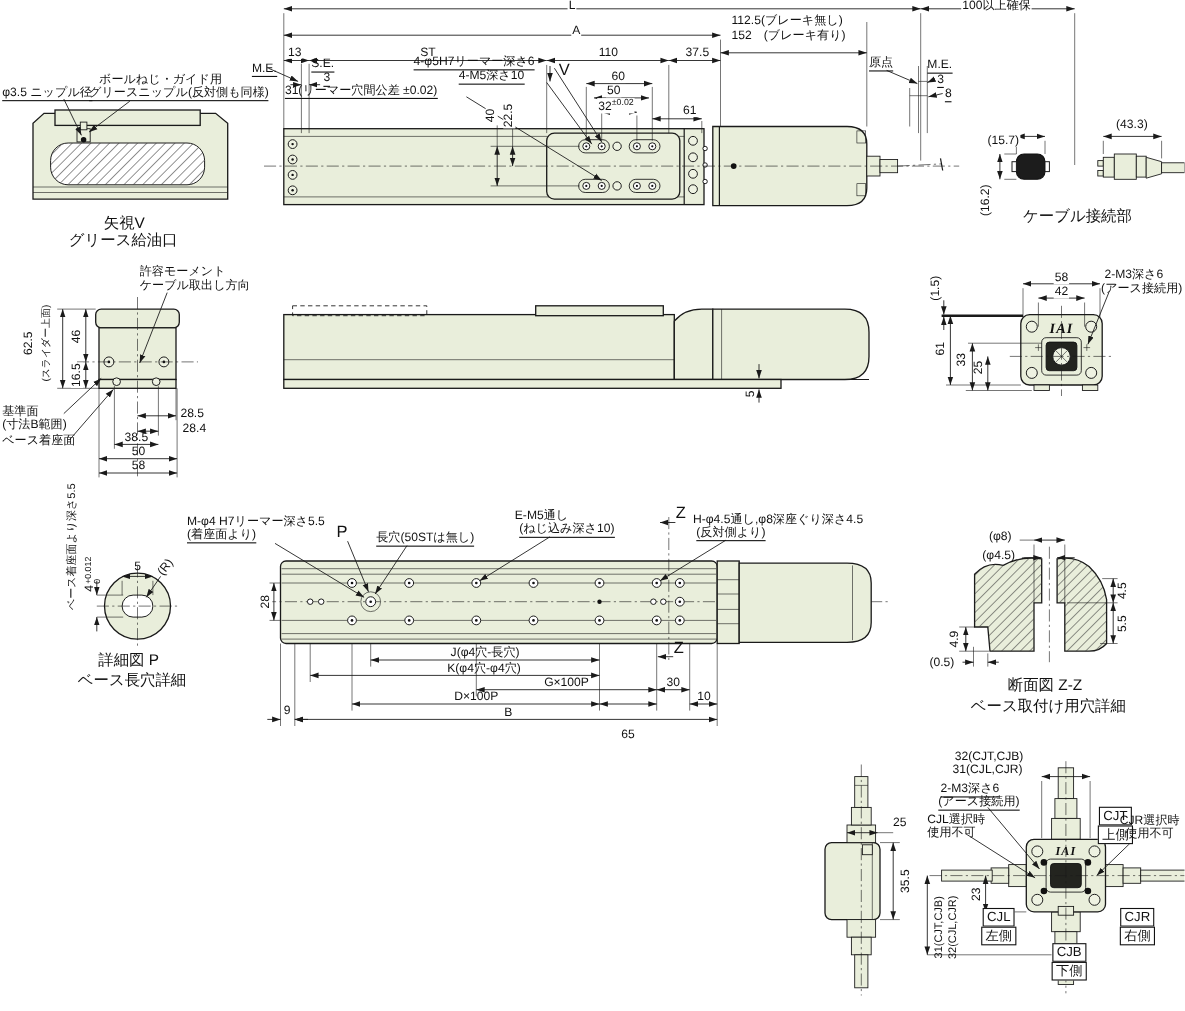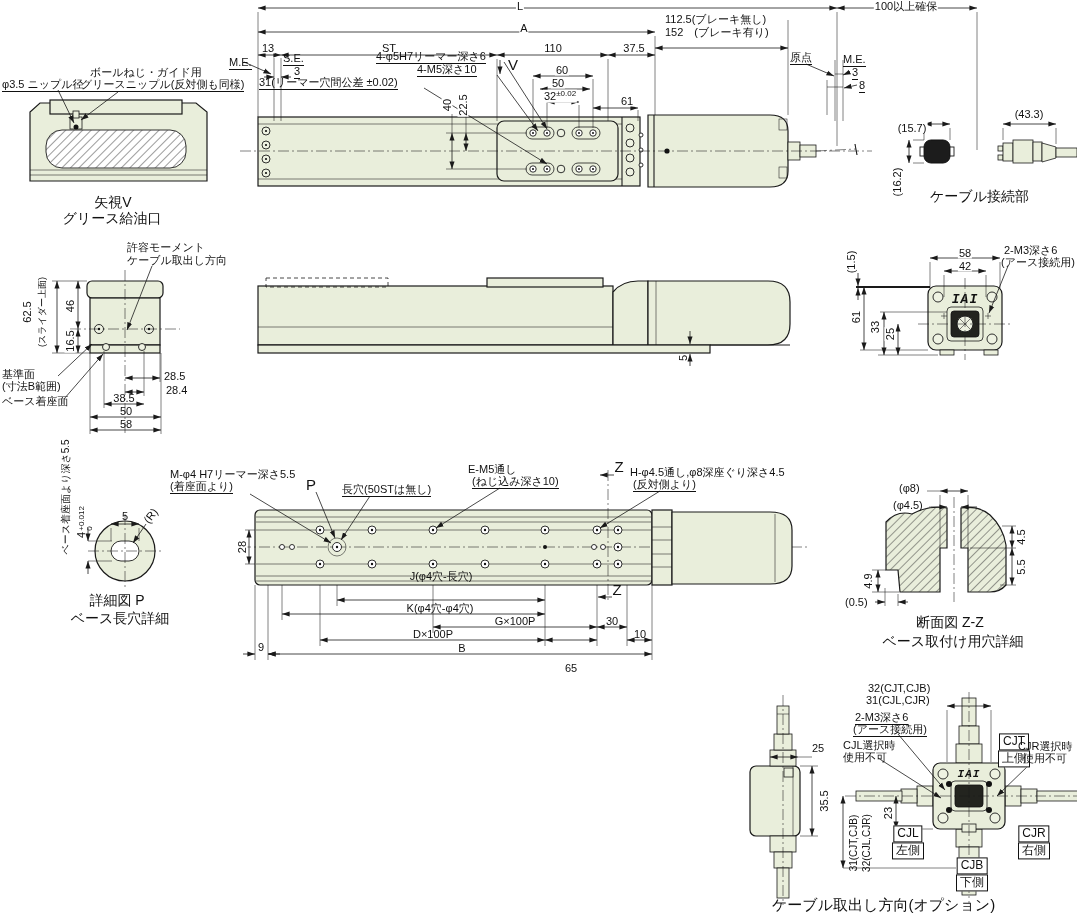--- a/index.html
+++ b/index.html
@@ -11,21 +11,21 @@
          transform:translate(-50%,-50%); background:#fff; padding:0 1px; }
   .nobg { background:transparent; }
   .rot { transform:translate(-50%,-50%) rotate(-90deg); }
   .r45 { transform:translate(-50%,-50%) rotate(-52deg); }
   .ul { border-bottom:1px solid #111; padding-bottom:0px; }
   .cap { font-size:14px; }
   .big { font-size:15px; }
   .box { position:absolute; transform:translate(-50%,-50%); border:1.3px solid #111;
          background:#fff; padding:1px 3px; font-size:12px; line-height:1.1; white-space:nowrap; }
   .logo { position:absolute; transform:translate(-50%,-50%);
-          font-family:Liberation Mono, monospace; font-style:italic; font-weight:700;
+          font-family:Liberation Serif, serif; font-style:italic; font-weight:700;
           letter-spacing:1px; font-size:13px; white-space:nowrap; }
   sup.tol { font-size:8px; }
   .stack { display:inline-flex; flex-direction:column; font-size:8px; line-height:1.05;
            vertical-align:1px; margin-left:1px; }
   
   .s-b  { fill:#e9eedb; stroke:#1a1a1a; stroke-width:1.2; }
   .s-b2 { fill:#e9eedb; stroke:#1a1a1a; stroke-width:0.8; }
   .s-w  { fill:#fff; stroke:#1a1a1a; stroke-width:0.9; }
   .s-d  { fill:#23241f; stroke:#111; stroke-width:0.8; }
   .s-l  { stroke:#1a1a1a; stroke-width:1.1; fill:none; }
@@ -569,21 +569,21 @@
 <div class="lbl ul" style="left:170px;top:480px">(着座面より)</div>
 <div class="pin nobg big" style="left:311px;top:484px">P</div>
 <div class="lbl ul" style="left:342px;top:483px">長穴(50STは無し)</div>
 <div class="lbl" style="left:468px;top:463px">E-M5通し</div>
 <div class="lbl ul" style="left:472px;top:475px">(ねじ込み深さ10)</div>
 <div class="pin nobg big" style="left:619px;top:466px">Z</div>
 <div class="lbl" style="left:630px;top:466px">H-φ4.5通し,φ8深座ぐり深さ4.5</div>
 <div class="lbl ul" style="left:633px;top:478px">(反対側より)</div>
 <div class="pin rot" style="left:242px;top:547px">28</div>
 <div class="pin nobg big" style="left:617px;top:589px">Z</div>
-<div class="pin nobg" style="left:441px;top:576px">J(φ4穴-長穴)</div>
+<div class="pin nobg" style="left:441px;top:594px">J(φ4穴-長穴)</div>
 <div class="pin nobg" style="left:440px;top:608px">K(φ4穴-φ4穴)</div>
 <div class="pin nobg" style="left:515px;top:621px">G×100P</div>
 <div class="pin nobg" style="left:612px;top:621px">30</div>
 <div class="pin nobg" style="left:433px;top:634px">D×100P</div>
 <div class="pin nobg" style="left:571px;top:668px">65</div>
 <div class="pin nobg" style="left:640px;top:634px">10</div>
 <div class="pin nobg" style="left:261px;top:647px">9</div>
 <div class="pin nobg" style="left:462px;top:648px">B</div>
 
 <div class="lbl" style="left:899px;top:482px">(φ8)</div>
@@ -610,15 +610,14 @@
 <div class="box" style="left:908px;top:834px">CJL</div>
 <div class="box" style="left:908px;top:851px">左側</div>
 <div class="box" style="left:1034px;top:834px">CJR</div>
 <div class="box" style="left:1034px;top:851px">右側</div>
 <div class="box" style="left:972px;top:866px">CJB</div>
 <div class="box" style="left:972px;top:883px">下側</div>
 <div class="pin rot" style="left:888px;top:813px">23</div>
 <div class="pin rot nobg" style="left:854px;top:843px;font-size:10px">31(CJT,CJB)</div>
 <div class="pin rot nobg" style="left:867px;top:843px;font-size:10px">32(CJL,CJR)</div>
 <div class="logo" style="left:969px;top:774px;font-size:11px">IAI</div>
-<div class="lbl big" style="left:772px;top:896px">ケーブル取出し方向(オプション)</div>
 
 </div>
 
 </body></html>

